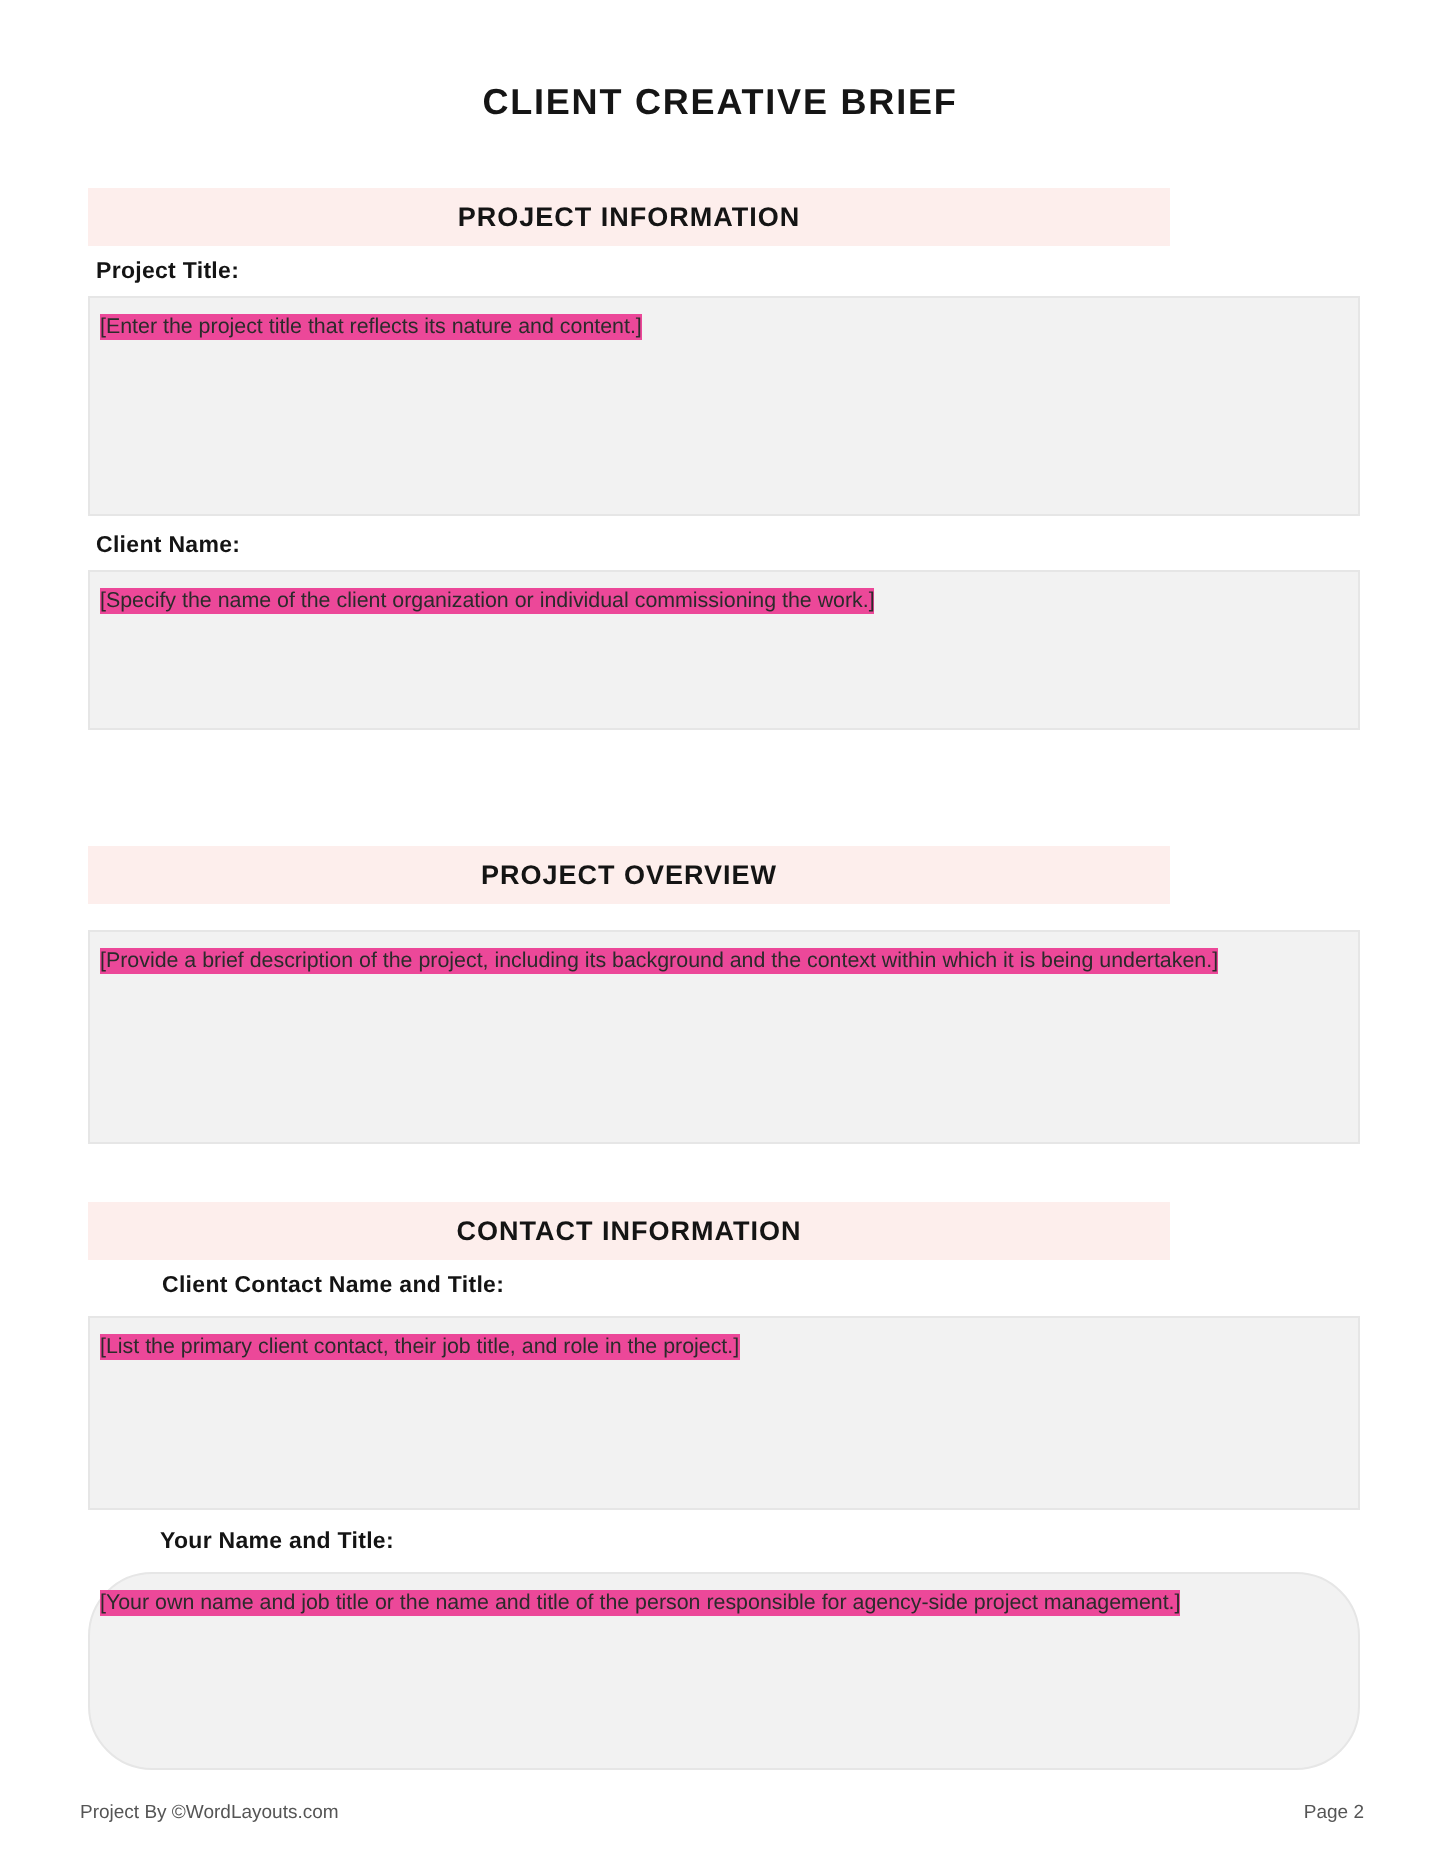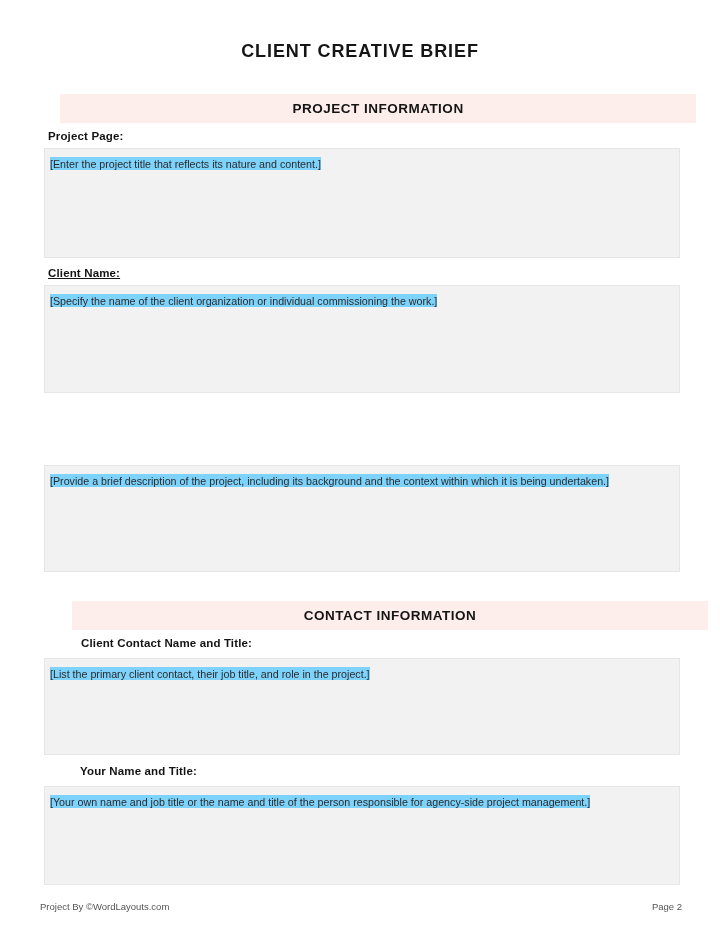--- a/index.html
+++ b/index.html
@@ -29,22 +29,22 @@
     top: 41px;
     width: 720px;
     text-align: center;
     font-size: 18px;
     font-weight: bold;
     letter-spacing: 0.9px;
     color: #151515;
   }
   .section-band {
     position: absolute;
-    left: 60px;
-    width: 636px;
+    left: 44px;
+    width: 541px;
     height: 29px;
     background: #fdeeec;
     text-align: center;
     font-size: 13.5px;
     font-weight: bold;
     letter-spacing: 0.5px;
     color: #141414;
     line-height: 29px;
   }
   .field-label {
@@ -66,21 +66,21 @@
   .field-text {
     position: absolute;
     left: 5px;
     top: 6px;
     right: 6px;
     font-size: 10.7px;
     line-height: 16px;
     color: #2b2b2b;
   }
   .field-text span {
-    background: #7dd3fc;
+    background: #ec4899;
     box-decoration-break: clone;
     -webkit-box-decoration-break: clone;
     padding: 0.5px 0;
   }
   .footer-left {
     position: absolute;
     left: 40px;
     top: 901px;
     font-size: 9.5px;
     color: #555555;
@@ -95,48 +95,49 @@
 </style>
 </head>
 <body>
 
 <div class="page">
 
   <div class="doc-title">CLIENT CREATIVE BRIEF</div>
 
   <div class="section-band" style="top:94px;">PROJECT INFORMATION</div>
 
-  <div class="field-label" style="top:130px;">Project Page:</div>
+  <div class="field-label" style="top:130px;">Project Title:</div>
 
   <div class="field-box" style="top:148px; height:110px;">
     <div class="field-text"><span>[Enter the project title that reflects its nature and content.]</span></div>
   </div>
 
-  <div class="field-label" style="top:267px;text-decoration:underline;">Client Name:</div>
+  <div class="field-label" style="top:267px;">Client Name:</div>
 
-  <div class="field-box" style="top:285px; height:108px;padding-left:48px;">
+  <div class="field-box" style="top:285px; height:80px;padding-left:48px;">
     <div class="field-text"><span>[Specify the name of the client organization or individual commissioning the work.]</span></div>
   </div>
 
+  <div class="section-band" style="top:423px;">PROJECT OVERVIEW</div>
 
   <div class="field-box" style="top:465px; height:107px;padding-left:41px;">
     <div class="field-text"><span>[Provide a brief description of the project, including its background and the context within which it is being undertaken.]</span></div>
   </div>
 
-  <div class="section-band" style="top:601px;margin-left:12px;">CONTACT INFORMATION</div>
+  <div class="section-band" style="top:601px;">CONTACT INFORMATION</div>
 
   <div class="field-label" style="top:637px;margin-left:33px;">Client Contact Name and Title:</div>
 
   <div class="field-box" style="top:658px; height:97px;">
     <div class="field-text"><span>[List the primary client contact, their job title, and role in the project.]</span></div>
   </div>
 
   <div class="field-label" style="top:765px;margin-left:32px;">Your Name and Title:</div>
 
-  <div class="field-box" style="top:786px; height:99px;">
+  <div class="field-box" style="top:786px; height:99px;border-radius:32px;">
     <div class="field-text"><span>[Your own name and job title or the name and title of the person responsible for agency-side project management.]</span></div>
   </div>
 
   <div class="footer-left">Project By ©WordLayouts.com</div>
 
   <div class="footer-right">Page 2</div>
 
 </div>
 
 </body></html>

